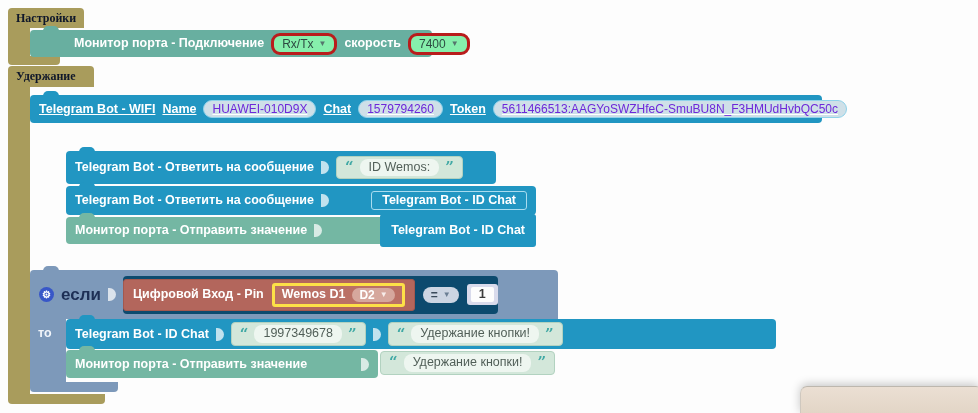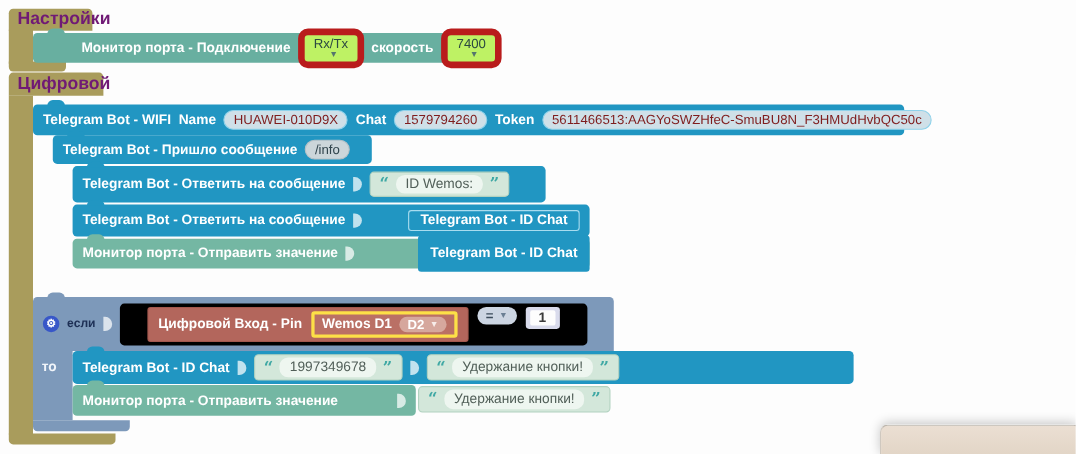--- a/index.html
+++ b/index.html
@@ -15,29 +15,29 @@
 
   
   .olive{background:#a99c5c;}
   .blue {background:#2196c2;}
   .teal {background:#68afa0;padding-left:44px;}
   .green{background:#74b7a3;}
   .steel{background:#7d99ba;}
 
   
   .c-tab{position:absolute;box-sizing:border-box;display:flex;align-items:center;
-         padding:0 8px;color:#701a75;font-size:16px;font-weight:600;
-         border-radius:4px 4px 0 0;}
+         padding:0 8px;color:#0f172a;font-size:12px;font-weight:600;
+         border-radius:4px 4px 0 0;font-family:Liberation Serif, serif;}
   .c-spine{position:absolute;}
   .c-foot{position:absolute;border-radius:0 0 4px 4px;}
 
   
-  .fld{background:#cfe0e8;border:1px solid #8fd2ea;border-radius:9px;color:#7f1d1d;
+  .fld{background:#cfe0e8;border:1px solid #8fd2ea;border-radius:9px;color:#6d28d9;
        font-weight:400;font-size:12px;padding:2px 8px;display:inline-flex;align-items:center;}
-  .fld-teal{background:#bef264;border:6px solid #b91c1c;color:#2d4a42;flex-direction:column;}
+  .fld-teal{background:#86efac;border:3px solid #b91c1c;color:#2d4a42;}
   .fld-gray{background:#ccd6da;border:1px solid #b6c2c7;color:#31454d;}
   .arr{font-size:8px;margin-left:5px;color:#55756d;font-weight:400;}
   .arr-blue{color:#6b7f94;}
   .arr-white{color:#f7ece9;}
 
   
   .plug{width:8px;height:13px;border-radius:0 7px 7px 0;background:rgba(255,255,255,.72);
         flex:0 0 auto;}
 
   
@@ -48,24 +48,24 @@
         padding:2px 9px;line-height:1.1;}
 
   
   .valblue{background:#2196c2;border-radius:3px;color:#fff;padding:3px 11px;font-weight:600;
            font-size:12.5px;display:inline-flex;align-items:center;}
   .valblue.outlined{border:1px solid #a8dcef;padding:2px 10px;}
 
   
   .gear{width:15px;height:15px;border-radius:50%;background:#3857c8;color:#fff;display:flex;
         align-items:center;justify-content:center;font-size:10px;flex:0 0 auto;}
-  .iflabel{color:#1d2f55;font-weight:700;font-size:11px;}
+  .iflabel{color:#1d2f55;font-weight:700;font-size:17px;}
   .tolabel{position:absolute;color:#f1f5fa;font-weight:700;font-size:12.5px;}
-  .slate{background:#000000;border-radius:4px;display:flex;align-items:flex-start;gap:8px;
-         padding:3px 25px;}
+  .slate{background:#0c4a6e;border-radius:4px;display:flex;align-items:center;gap:8px;
+         padding:3px 0;}
   .redblk{background:#b3665c;border:1px solid #a3584e;border-radius:3px;display:flex;
           align-items:center;gap:8px;padding:3px 9px;}
   .pininner{border:3px solid #fde047;background:#ba7065;border-radius:3px;padding:2px 7px;
             display:flex;gap:7px;align-items:center;}
   .pindd{background:#d6a79d;border-radius:8px;padding:1px 7px;color:#fff;font-weight:600;
          display:inline-flex;align-items:center;font-size:12px;}
   .eqdd{background:#ccd5e2;border-radius:8px;padding:2px 8px;color:#3a4a5a;font-weight:700;
         display:inline-flex;align-items:center;font-size:12px;}
   .numblk{background:#d9dbec;border-radius:3px;padding:3px 4px;display:inline-flex;
           align-items:center;gap:3px;}
@@ -96,39 +96,35 @@
       <span class="arr">▼</span>
     </span>
     <span>скорость</span>
     <span class="fld fld-teal">
       <span>7400</span>
       <span class="arr">▼</span>
     </span>
   </div>
 
   <div class="c-tab olive" style="left:8px;top:66px;width:86px;height:21px;">
-    <span>Цифровой</span>
+    <span>Удержание</span>
   </div>
   <div class="c-spine olive" style="left:8px;top:87px;width:22px;height:308px;"></div>
   <div class="c-foot olive" style="left:8px;top:394px;width:97px;height:10px;"></div>
 
-  <div class="blk blue bump" style="left:30px;top:95px;width:792px;height:28px;">
+  <div class="blk blue bump" style="left:30px;top:95px;width:792px;height:28px;text-decoration:underline;">
     <span>Telegram Bot - WIFI</span>
     <span>Name</span>
     <span class="fld">HUAWEI-010D9X</span>
     <span>Chat</span>
     <span class="fld">1579794260</span>
     <span>Token</span>
     <span class="fld">5611466513:AAGYoSWZHfeC-SmuBU8N_F3HMUdHvbQC50c</span>
   </div>
 
-  <div class="blk blue bump" style="left:48px;top:123px;width:290px;height:26px;">
-    <span>Telegram Bot - Пришло сообщение</span>
-    <span class="fld fld-gray">/info</span>
-  </div>
 
   <div class="blk blue bump" style="left:66px;top:151px;width:430px;height:33px;">
     <span>Telegram Bot - Ответить на сообщение</span>
     <span class="plug"></span>
     <span class="mint">
       <span class="q">“</span>
       <span class="ifld">ID Wemos:</span>
       <span class="q">”</span>
     </span>
   </div>

